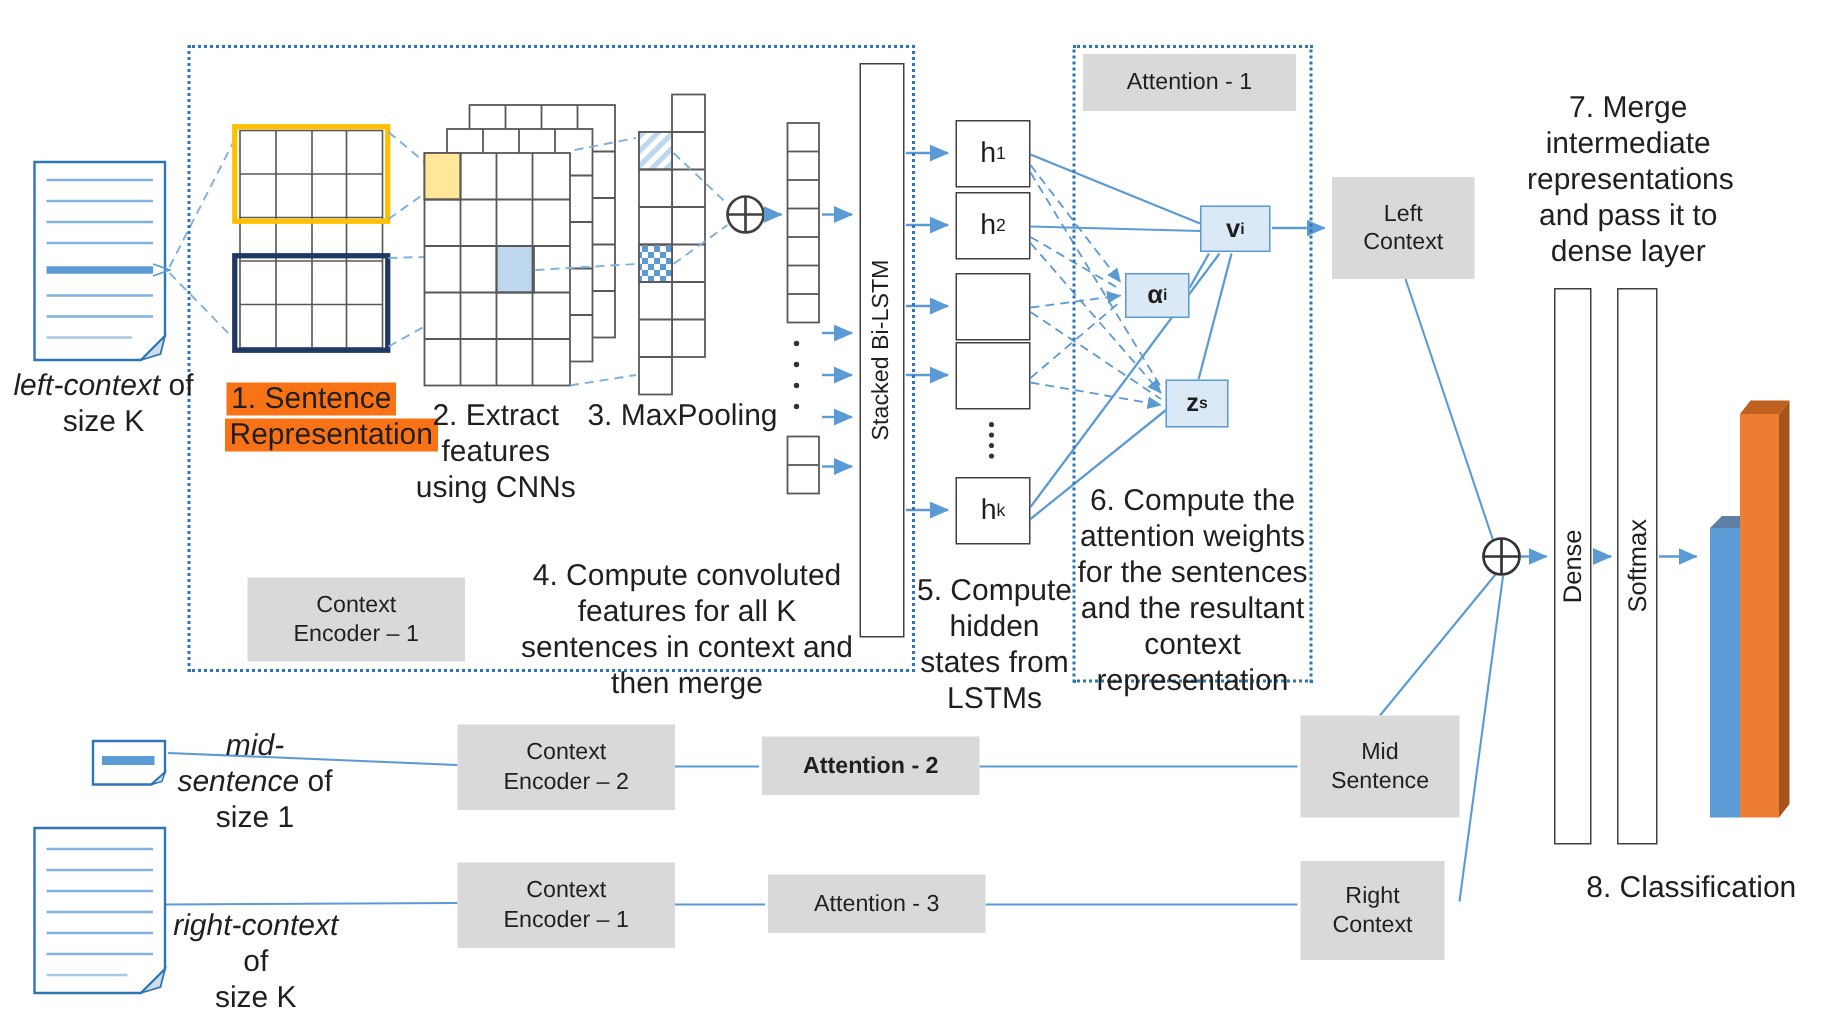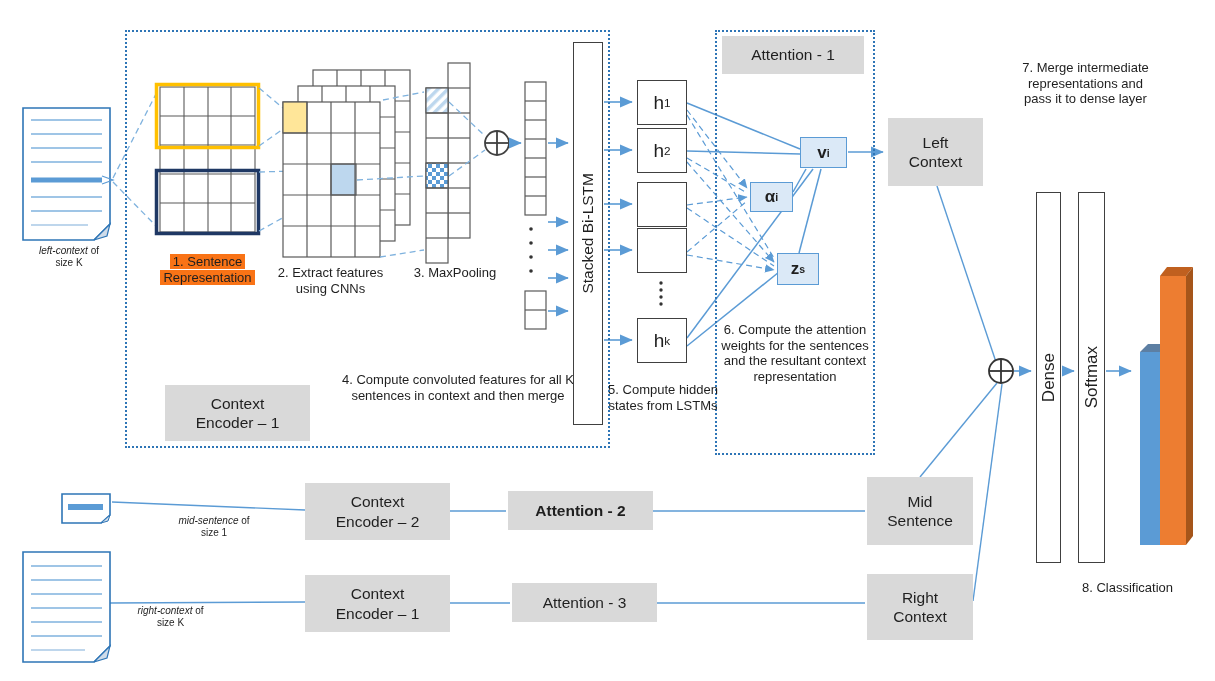--- a/index.html
+++ b/index.html
@@ -6,22 +6,22 @@
   #stage{position:relative;width:1215px;height:681px;background:#fff;overflow:hidden;color:#1f1f1f;}
   .abs{position:absolute;box-sizing:border-box;}
   svg{position:absolute;left:0;top:0;}
   .graybox{background:#d9d9d9;display:flex;align-items:center;justify-content:center;
     text-align:center;font-size:15.5px;line-height:1.25;}
   .dottedbox{border:2px dotted #2e75b6;}
   .hbox{background:#fff;border:1.6px solid #404040;display:flex;align-items:center;
     justify-content:center;font-size:19px;}
   .nodebox{background:#dbe9f7;border:1.5px solid #5b9bd5;display:flex;align-items:center;
     justify-content:center;font-size:17px;font-weight:bold;}
-  .steptext{text-align:center;font-size:13px;line-height:1.2;}
-  .cap{text-align:center;font-size:10px;line-height:1.2;}
+  .steptext{text-align:center;font-size:20px;line-height:1.2;}
+  .cap{text-align:center;font-size:20px;line-height:1.2;}
   .vbox{background:#fff;border:1.6px solid #404040;display:flex;align-items:center;justify-content:center;}
   .vtext{writing-mode:vertical-rl;transform:rotate(180deg);white-space:nowrap;}
   sub{font-size:0.62em;line-height:0;}
   .hl{background:#f97316;padding:0 3px;}
 </style>
 </head>
 <body>
 
 <div id="stage">
 
@@ -279,21 +279,21 @@
     </g>
   </svg>
 
   <div class="abs dottedbox" style="left:125px;top:30px;width:485px;height:418px;"></div>
   <div class="abs dottedbox" style="left:715px;top:30px;width:160px;height:425px;"></div>
 
   <div class="abs cap" style="left:5px;top:245px;width:128px;">
     <i>left-context</i><span> of</span><br>
     <span>size K</span>
   </div>
-  <div class="abs cap" style="left:110px;top:515px;width:120px;margin-left:44px;">
+  <div class="abs cap" style="left:110px;top:485px;width:120px;">
     <i>mid-sentence</i><span> of</span><br>
     <span>size 1</span>
   </div>
   <div class="abs cap" style="left:108px;top:605px;width:125px;">
     <i>right-context</i><span> of</span><br>
     <span>size K</span>
   </div>
 
   <div class="abs steptext" style="left:150px;top:254px;width:115px;">
     <span class="hl">1. Sentence</span><br>
@@ -318,21 +318,21 @@
     <span style="max-width:115px;">Context Encoder – 2</span>
   </div>
   <div class="abs graybox" style="left:508px;top:491px;width:145px;height:39px;font-weight:bold;">Attention - 2</div>
   <div class="abs graybox" style="left:867px;top:477px;width:106px;height:68px;">
     <span style="max-width:80px;">Mid Sentence</span>
   </div>
   <div class="abs graybox" style="left:305px;top:575px;width:145px;height:57px;">
     <span style="max-width:115px;">Context Encoder – 1</span>
   </div>
   <div class="abs graybox" style="left:512px;top:583px;width:145px;height:39px;">Attention - 3</div>
-  <div class="abs graybox" style="left:867px;top:574px;width:106px;height:66px;">
+  <div class="abs graybox" style="left:867px;top:574px;width:96px;height:66px;">
     <span style="max-width:62px;">Right Context</span>
   </div>
 
   <div class="abs vbox" style="left:573px;top:42px;width:30px;height:383px;">
     <span class="vtext" style="font-size:15.5px;">Stacked Bi-LSTM</span>
   </div>
 
   <div class="abs hbox" style="left:637px;top:80px;width:50px;height:45px;">
     <span>h</span>
       <sub>1</sub>

